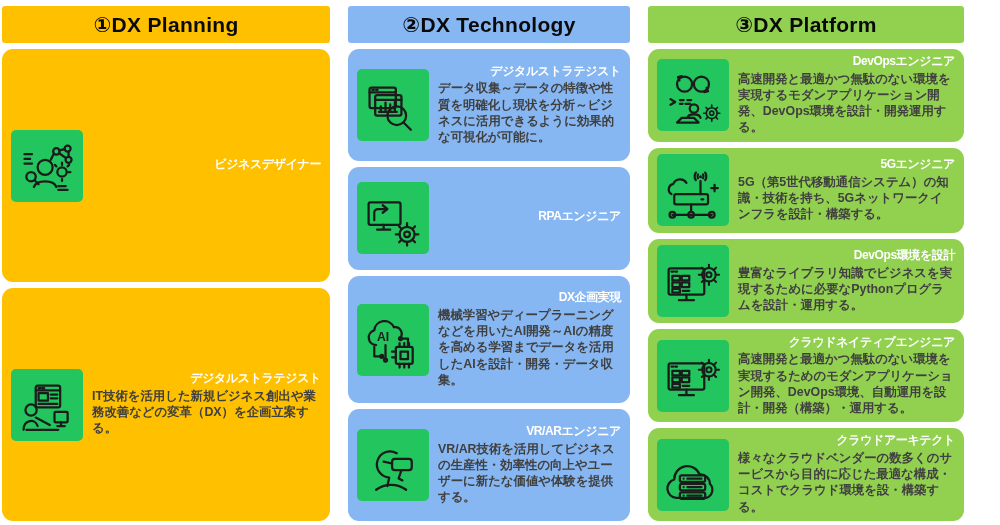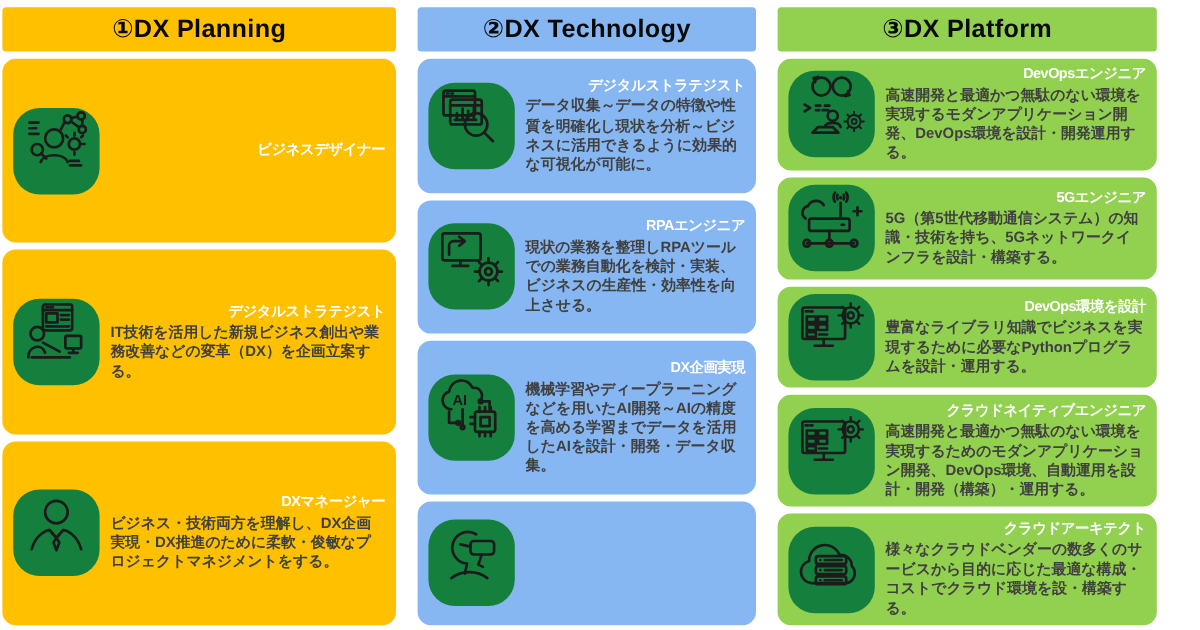--- a/index.html
+++ b/index.html
@@ -18,22 +18,22 @@
     font-size:21px;font-weight:bold;color:#0a0a0a;letter-spacing:.3px;
   }
   .card{
     border-radius:11px;display:flex;align-items:center;gap:9px;
     padding:7px 9px;box-sizing:border-box;min-height:84px;flex:1 1 auto;
   }
   .c1{background:#FFC000;}
   .c2{background:#87B7F2;}
   .c3{background:#92D050;}
   .iconbox{
-    width:72px;height:72px;background:#15803d;border-radius:22px;
-    flex:0 0 auto;display:flex;align-items:flex-start;justify-content:center;
+    width:72px;height:72px;background:#22c55e;border-radius:5px;
+    flex:0 0 auto;display:flex;align-items:flex-end;justify-content:center;
   }
   .iconbox svg{width:60px;height:60px;}
   .iconbox svg *{stroke:#1b1b1b;fill:none;stroke-width:2.4;stroke-linecap:round;stroke-linejoin:round;}
   .iconbox svg .fillme{fill:#1b1b1b;stroke:none;}
   .iconbox svg text{fill:#1b1b1b;stroke:none;font-weight:bold;font-family:"Liberation Sans",sans-serif;}
   .cardtext{flex:1 1 auto;min-width:0;}
   .role-title{
     margin:0 0 2px 0;font-size:12px;letter-spacing:-0.4px;
     font-weight:bold;color:#ffffff;line-height:1.15;text-align:right;
   }
@@ -84,34 +84,20 @@
           <path d="M7 52c0-10 12-13 15-4"></path>
           <path d="M20 39l15 8M10 52h34"></path>
         </svg>
       </div>
       <div class="cardtext">
         <h3 class="role-title">デジタルストラテジスト</h3>
         <p class="role-desc">IT技術を活用した新規ビジネス創出や業務改善などの変革（DX）を企画立案する。</p>
       </div>
     </div>
 
-    <div class="card c1">
-      <div class="iconbox">
-        <svg viewBox="0 0 64 64">
-          <circle cx="32" cy="20" r="10"></circle>
-          <path d="M10 53C14 39 24 36 26 36l6 7 6-7c2 0 12 3 16 17"></path>
-          <path d="M26 36l6 7 6-7"></path>
-          <path d="M32 43l-2.6 4 2.6 7 2.6-7z"></path>
-        </svg>
-      </div>
-      <div class="cardtext">
-        <h3 class="role-title">DXマネージャー</h3>
-        <p class="role-desc">ビジネス・技術両方を理解し、DX企画実現・DX推進のために柔軟・俊敏なプロジェクトマネジメントをする。</p>
-      </div>
-    </div>
   </section>
 
   <section class="col col-2">
     <header class="col-header c2">②DX Technology</header>
 
     <div class="card c2">
       <div class="iconbox">
         <svg viewBox="0 0 64 64">
           <rect x="7" y="7" width="28" height="22" rx="2"></rect>
           <path d="M7 12h28M10 9.5h1.5M14 9.5h1.5"></path>
@@ -137,21 +123,20 @@
           <path d="M21 12l5 4-5 4"></path>
           <g transform="translate(47,43)">
             <circle r="8"></circle>
               <circle r="3"></circle>
             <path d="M8 0h4M-8 0h-4M0 8v4M0-8v-4M5.7 5.7l2.8 2.8M-5.7 5.7l-2.8 2.8M5.7-5.7l2.8-2.8M-5.7-5.7l-2.8-2.8"></path>
           </g>
         </svg>
       </div>
       <div class="cardtext">
         <h3 class="role-title">RPAエンジニア</h3>
-        <p class="role-desc">現状の業務を整理しRPAツールでの業務自動化を検討・実装、ビジネスの生産性・効率性を向上させる。</p>
       </div>
     </div>
 
     <div class="card c2">
       <div class="iconbox">
         <svg viewBox="0 0 64 64">
           <path d="M14 31a8 8 0 0 1-2-15.7A11 11 0 0 1 33 12a7 7 0 0 1 6 12"></path>
           <text x="15" y="27" font-size="13">AI</text>
           <rect x="35" y="33" width="18" height="18" rx="2"></rect>
           <rect x="40" y="38" width="8" height="8"></rect>
@@ -173,20 +158,24 @@
     <div class="card c2">
       <div class="iconbox">
         <svg viewBox="0 0 64 64">
           <path d="M36 13a14 14 0 1 0-8 26l-2 9"></path>
           <rect x="31" y="19" width="21" height="12" rx="3"></rect>
           <path d="M31 24l-9-2"></path>
           <path d="M41 31l-3 9 4 2"></path>
           <path d="M14 52c9-7 23-7 32 0"></path>
         </svg>
       </div>
+      <div class="cardtext">
+        <h3 class="role-title">VR/ARエンジニア</h3>
+        <p class="role-desc">VR/AR技術を活用してビジネスの生産性・効率性の向上やユーザーに新たな価値や体験を提供する。</p>
+      </div>
     </div>
   </section>
 
   <section class="col col-3">
     <header class="col-header c3">③DX Platform</header>
 
     <div class="card c3">
       <div class="iconbox">
         <svg viewBox="0 0 64 64">
           <circle cx="23" cy="14" r="8"></circle>

